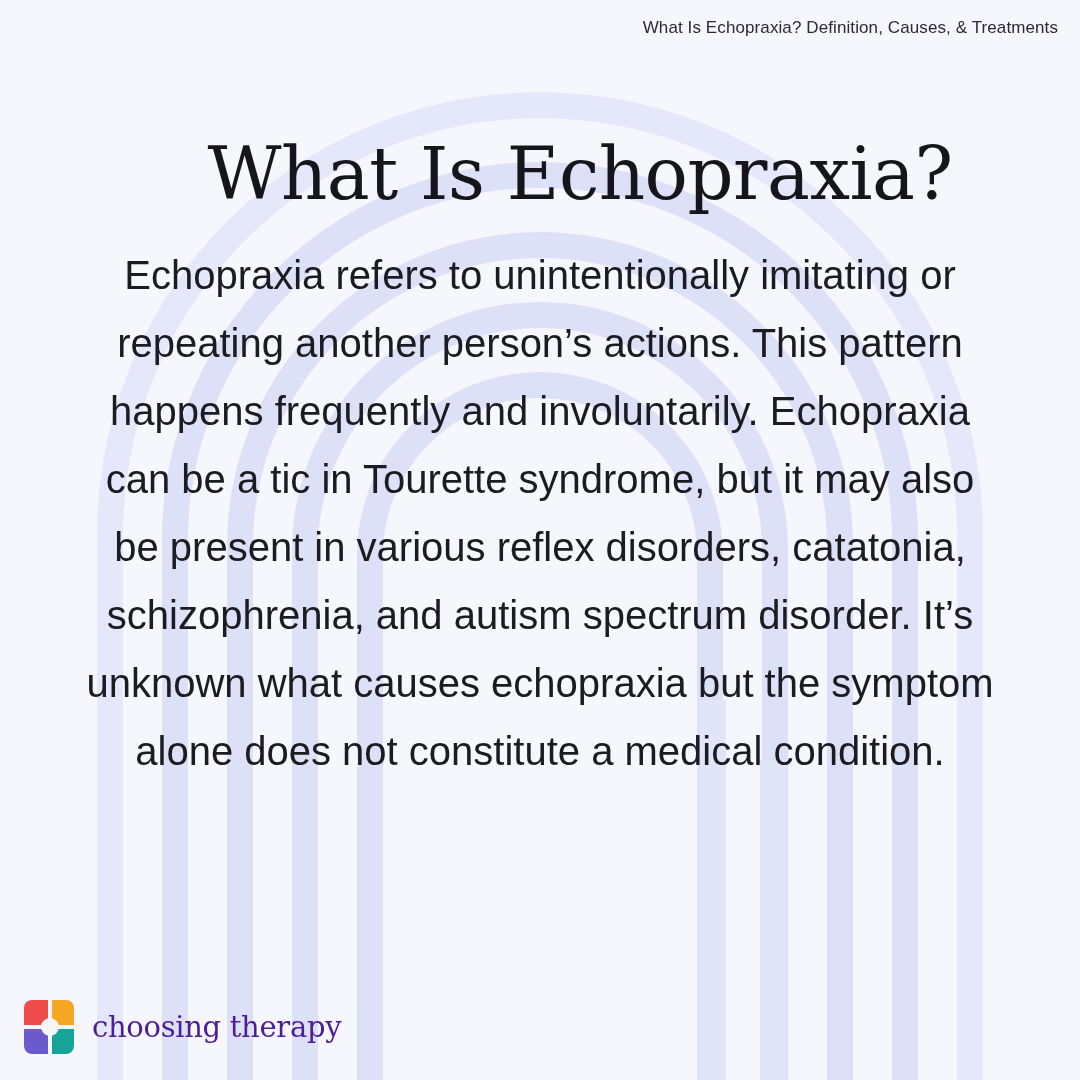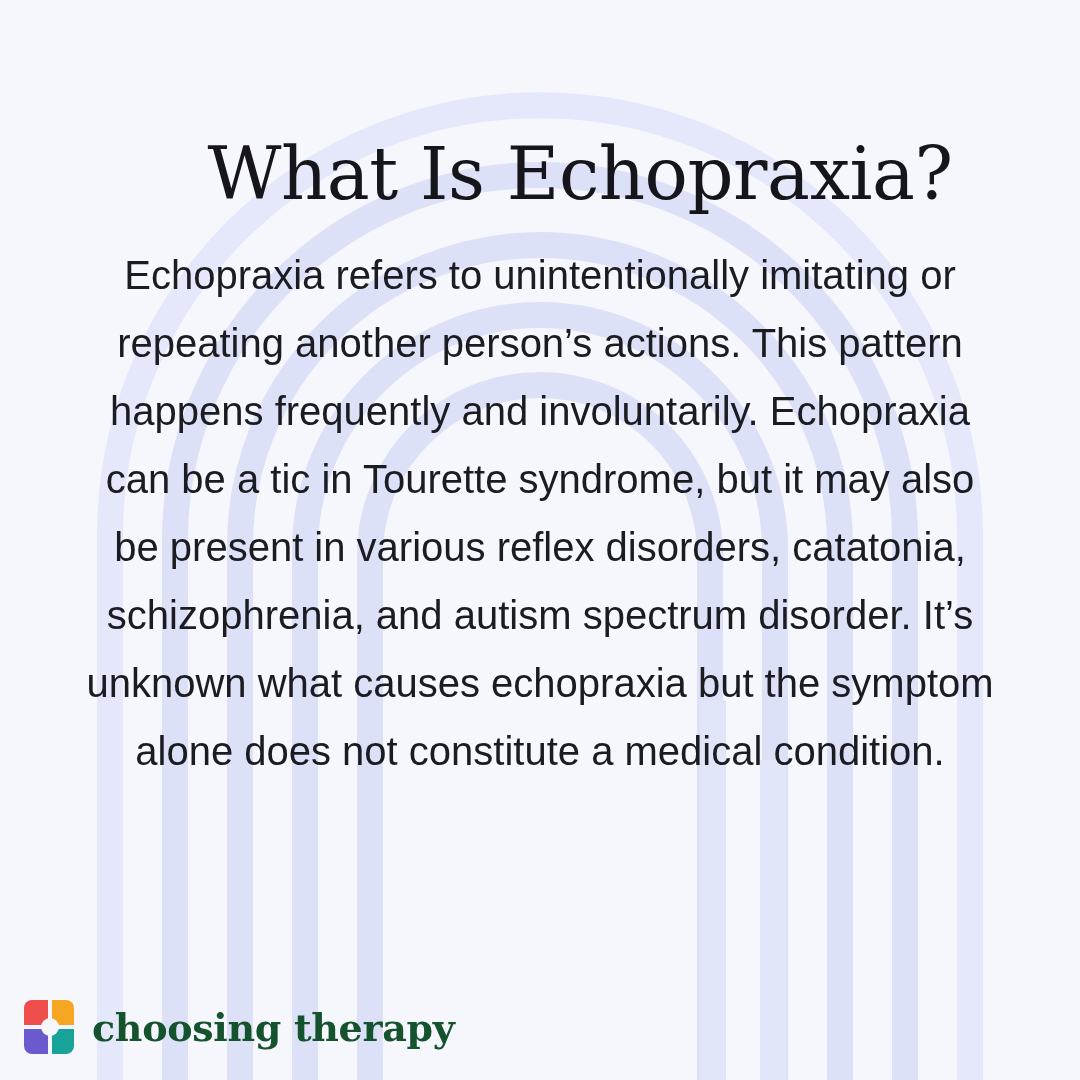--- a/index.html
+++ b/index.html
@@ -90,23 +90,23 @@
   }
   .brand-mark {
     position: relative;
     width: 56px;
     height: 58px;
     margin-right: 14px;
     flex: none;
   }
   .brand-name {
     font-family: "DejaVu Serif", "Liberation Serif", serif;
-    font-weight: bold;
-    font-size: 38px;
-    color: #14532d;
+    font-weight: normal;
+    font-size: 29px;
+    color: #4c1d95;
     letter-spacing: -0.3px;
     white-space: nowrap;
   }
 </style>
 </head>
 <body>
 
 <div class="card">
 
   <svg class="bg-art" viewBox="0 0 1080 1080" preserveAspectRatio="none" aria-hidden="true">
@@ -119,20 +119,21 @@
     <g fill="none" stroke="#e4e8fa" stroke-width="26">
       <path d="M110 1080 V535 A430 430 0 0 1 970 535 V1080"></path>
     </g>
     <g fill="#e1e5f8">
       <rect x="700" y="700" width="26" height="380"></rect>
       <rect x="760" y="760" width="26" height="320"></rect>
     </g>
   </svg>
 
   <div class="content">
+    <div class="header-note">What Is Echopraxia? Definition, Causes, &amp; Treatments</div>
 
     <h1 class="title">What Is Echopraxia?</h1>
 
     <p class="body-text">Echopraxia refers to unintentionally imitating or repeating another person’s actions. This pattern happens frequently and involuntarily. Echopraxia can be a tic in Tourette syndrome, but it may also be present in various reflex disorders, catatonia, schizophrenia, and autism spectrum disorder. It’s unknown what causes echopraxia but the symptom alone does not constitute a medical condition.</p>
   </div>
 
   <div class="brand">
     <span class="brand-mark">
       <svg width="56" height="58" viewBox="0 0 56 58" aria-hidden="true">
         <path d="M26 2 H10 A8 8 0 0 0 2 10 V27 H26 Z" fill="#ef4c4c"></path>

